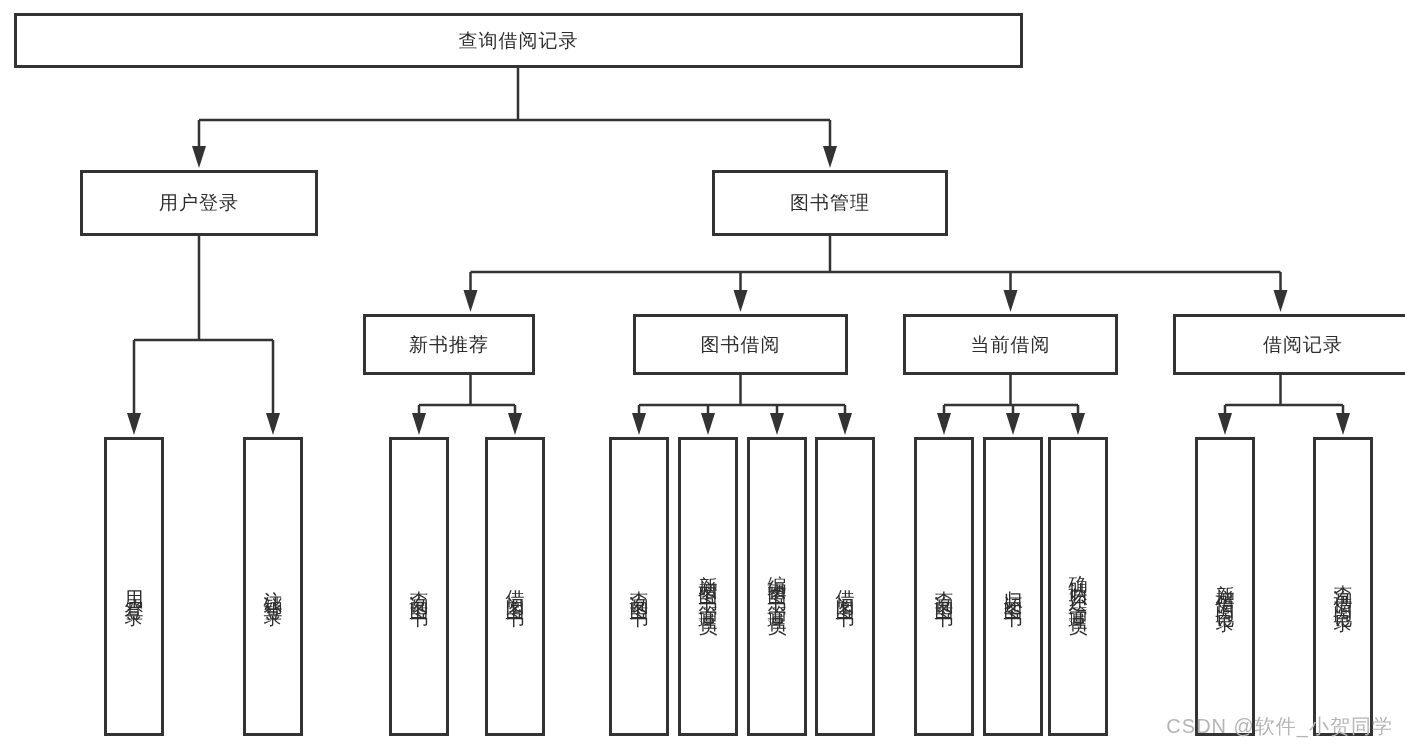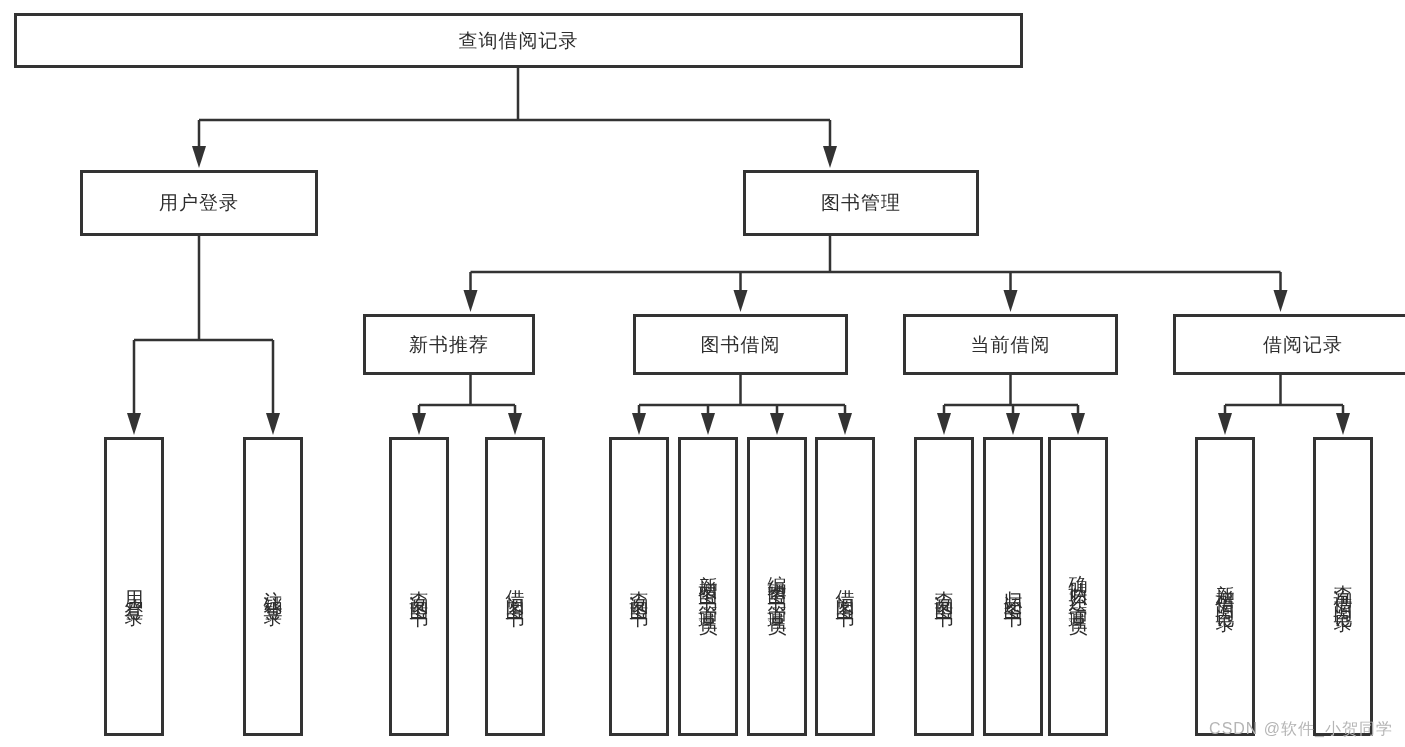--- a/index.html
+++ b/index.html
@@ -41,21 +41,21 @@
     writing-mode: vertical-rl;
     text-orientation: mixed;
     letter-spacing: 6px;
     line-height: 1.05;
     white-space: normal;
   }
   .watermark {
     position: absolute;
     right: 12px;
     bottom: 7px;
-    font-size: 16px;
+    font-size: 20px;
     letter-spacing: 1px;
     color: var(--watermark, #b5b5b5);
     z-index: 5;
   }
 </style>
 </head>
 <body>
 
 <div class="stage">
 
@@ -90,21 +90,21 @@
     </g>
   </svg>
 
   <div class="node" style="left:14px; top:13px; width:1009px; height:55px;">
     <span class="lbl">查询借阅记录</span>
   </div>
 
   <div class="node" style="left:80px; top:170px; width:238px; height:66px;">
     <span class="lbl">用户登录</span>
   </div>
-  <div class="node" style="left:712px; top:170px; width:236px; height:66px;margin-left:31px;">
+  <div class="node" style="left:712px; top:170px; width:236px; height:66px;">
     <span class="lbl">图书管理</span>
   </div>
 
   <div class="node" style="left:363px; top:314px; width:172px; height:61px;">
     <span class="lbl">新书推荐</span>
   </div>
   <div class="node" style="left:903px; top:314px; width:215px; height:61px;">
     <span class="lbl">当前借阅</span>
   </div>
   <div class="node" style="left:633px; top:314px; width:215px; height:61px;">

